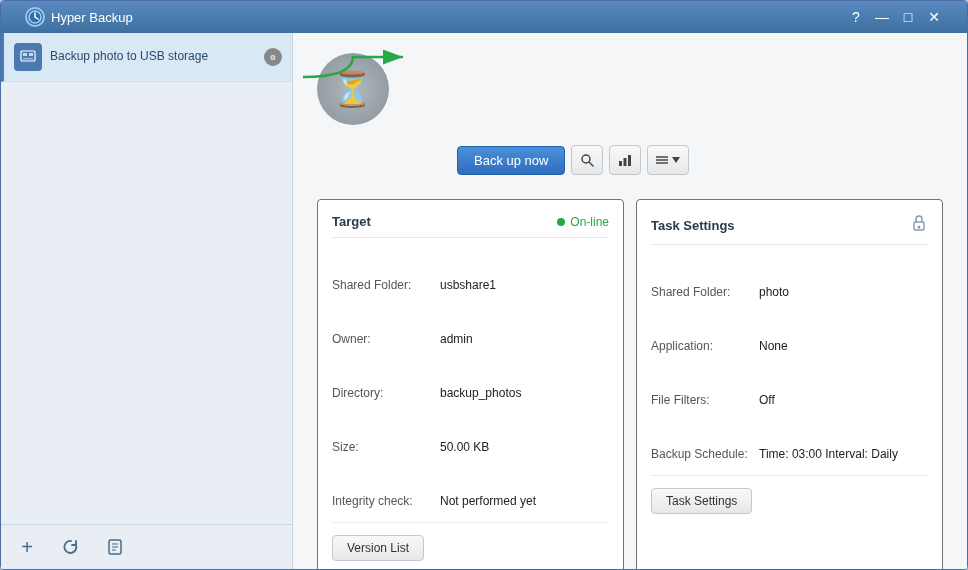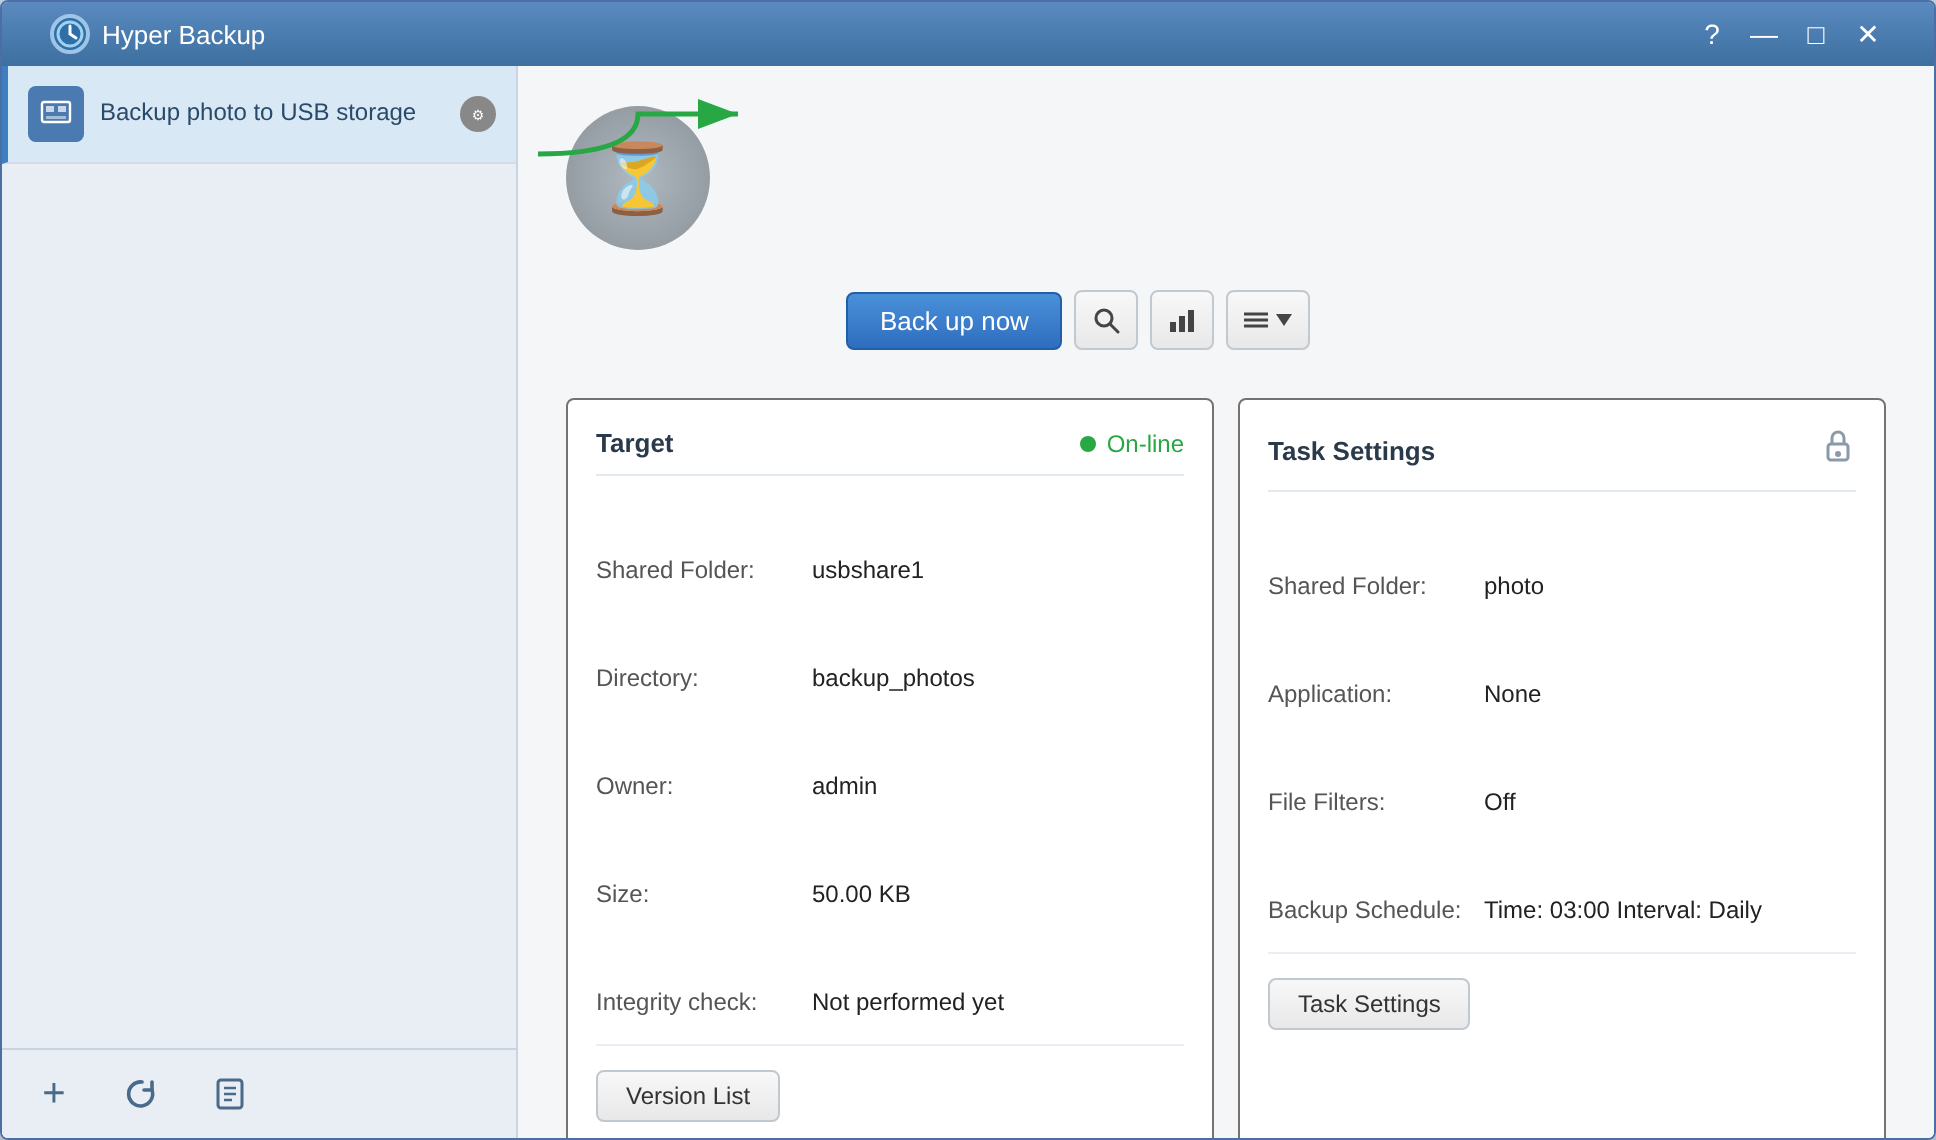--- a/index.html
+++ b/index.html
@@ -76,21 +76,21 @@
     
     .main-content {
       display: flex;
       flex: 1;
       background: #f0f4f8;
       overflow: hidden;
     }
 
     
     .sidebar {
-      width: 258px;
+      width: 292px;
       background: #e8eef4;
       border-right: 1px solid #c8d4e0;
       display: flex;
       flex-direction: column;
       flex-shrink: 0;
     }
     .sidebar-item {
       display: flex;
       align-items: center;
       padding: 10px 10px;
@@ -462,26 +462,26 @@
               <div class="status-dot"></div>
               <span>On-line</span>
             </div>
           </div>
           <div>
             <div class="info-row">
               <span class="info-label">Shared Folder:</span>
               <span class="info-value">usbshare1</span>
             </div>
             <div class="info-row">
+              <span class="info-label">Owner:</span>
+              <span class="info-value">admin</span>
+            </div>
+            <div class="info-row">
               <span class="info-label">Directory:</span>
               <span class="info-value">backup_photos</span>
-            </div>
-            <div class="info-row">
-              <span class="info-label">Owner:</span>
-              <span class="info-value">admin</span>
             </div>
             <div class="info-row">
               <span class="info-label">Size:</span>
               <span class="info-value">50.00 KB</span>
             </div>
             <div class="info-row">
               <span class="info-label">Integrity check:</span>
               <span class="info-value">Not performed yet</span>
             </div>
           </div>

